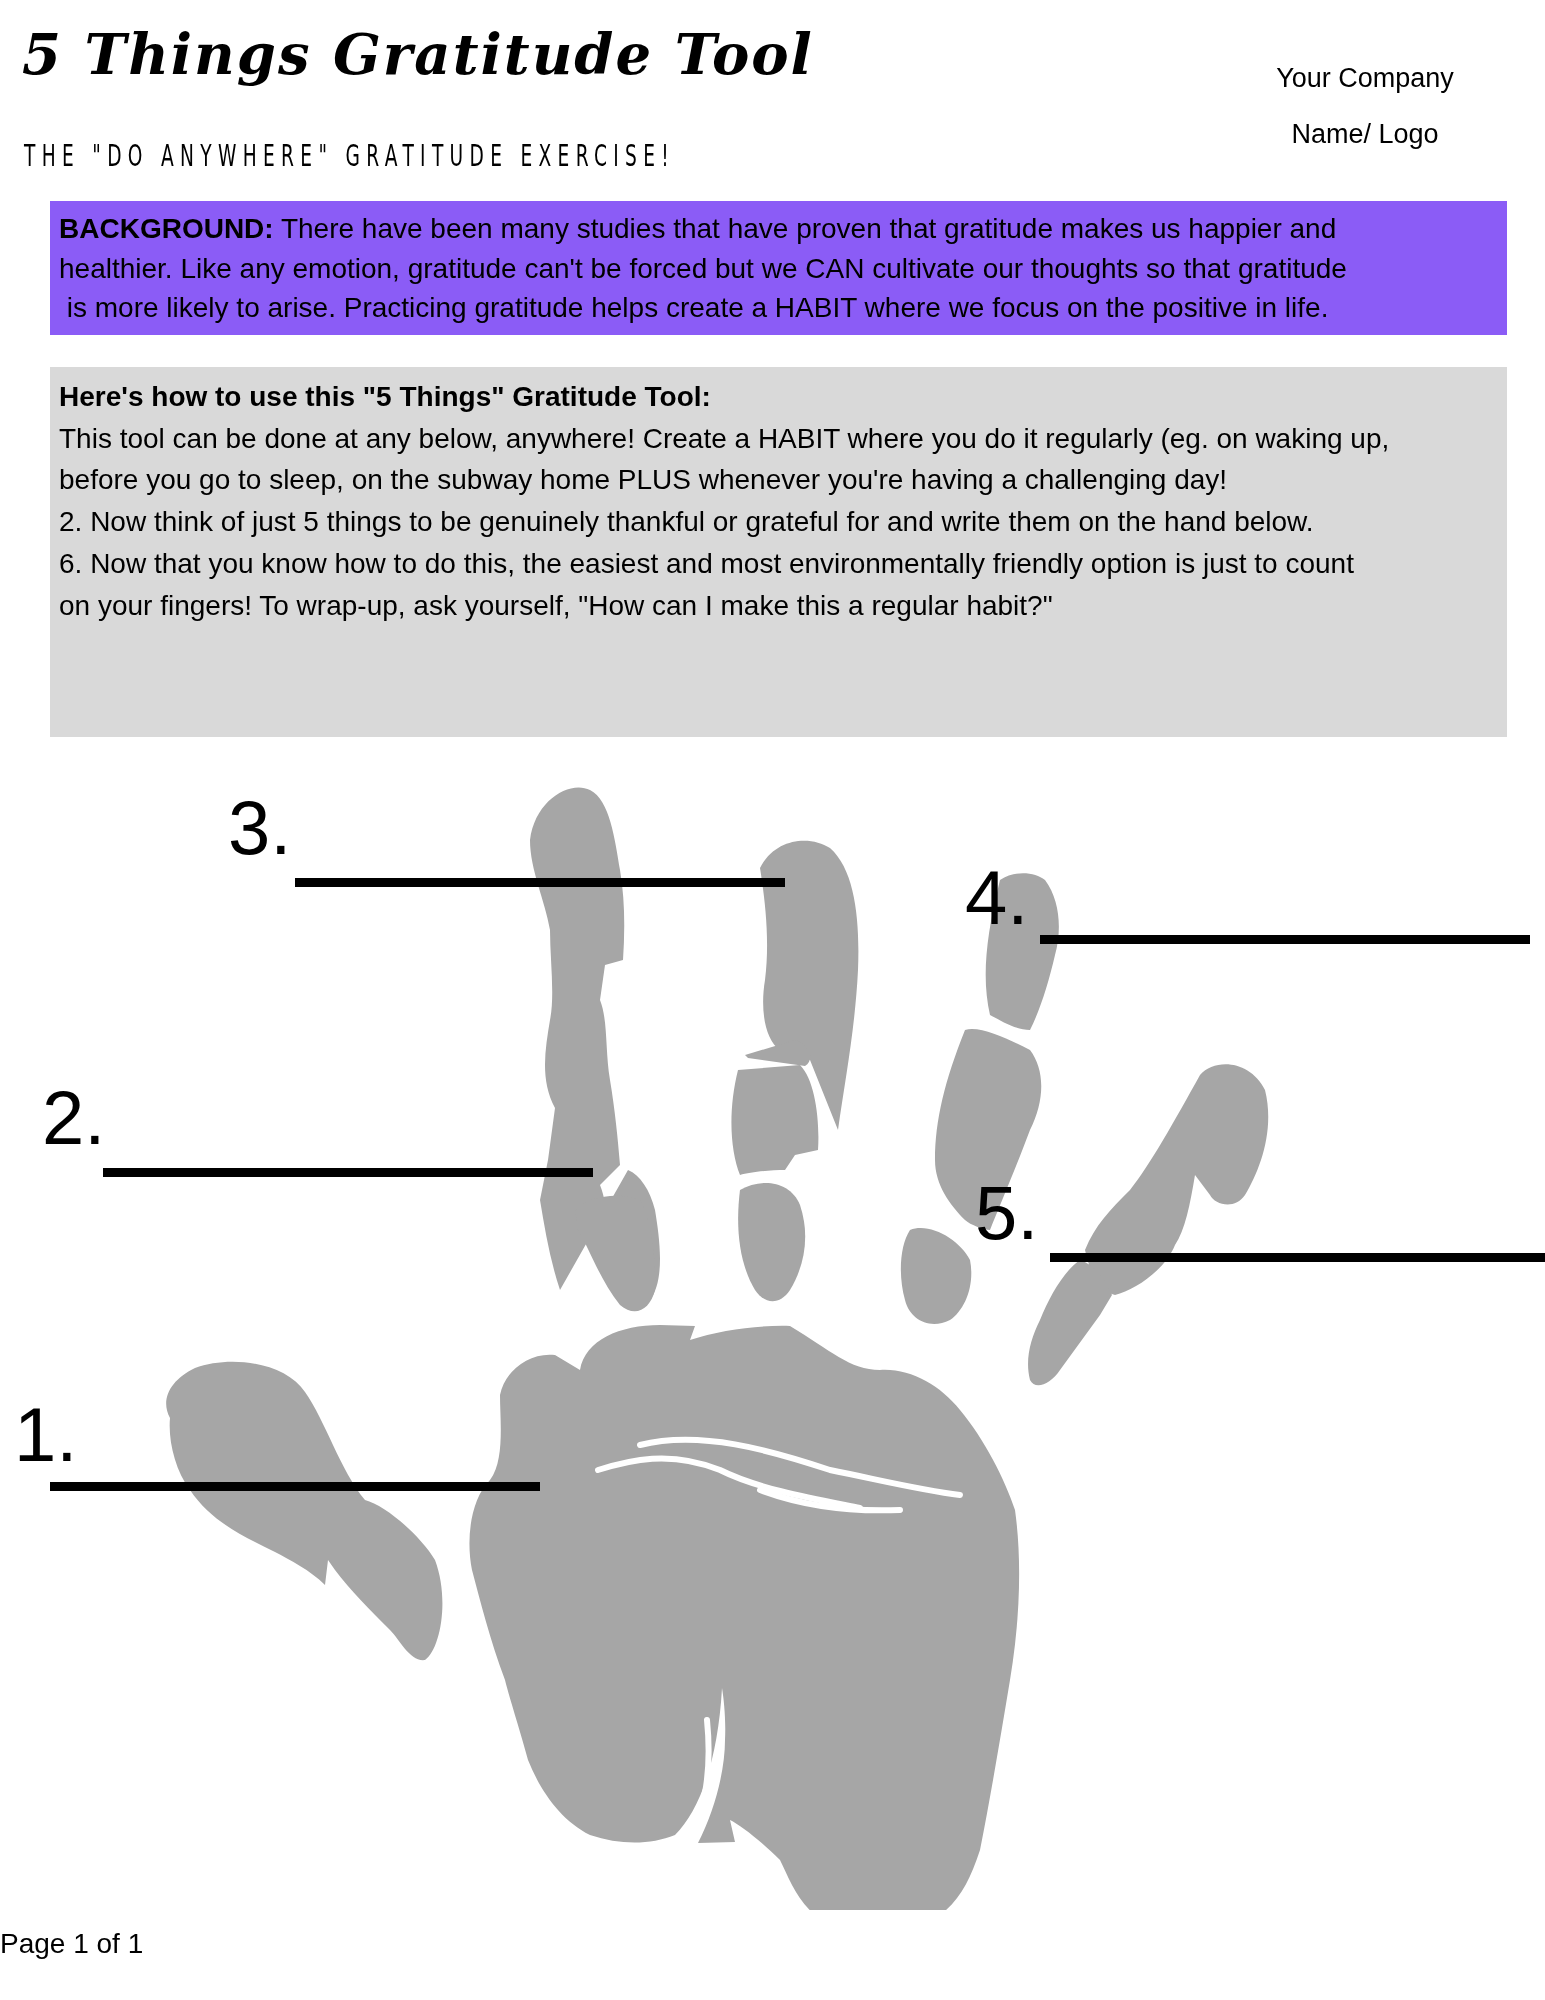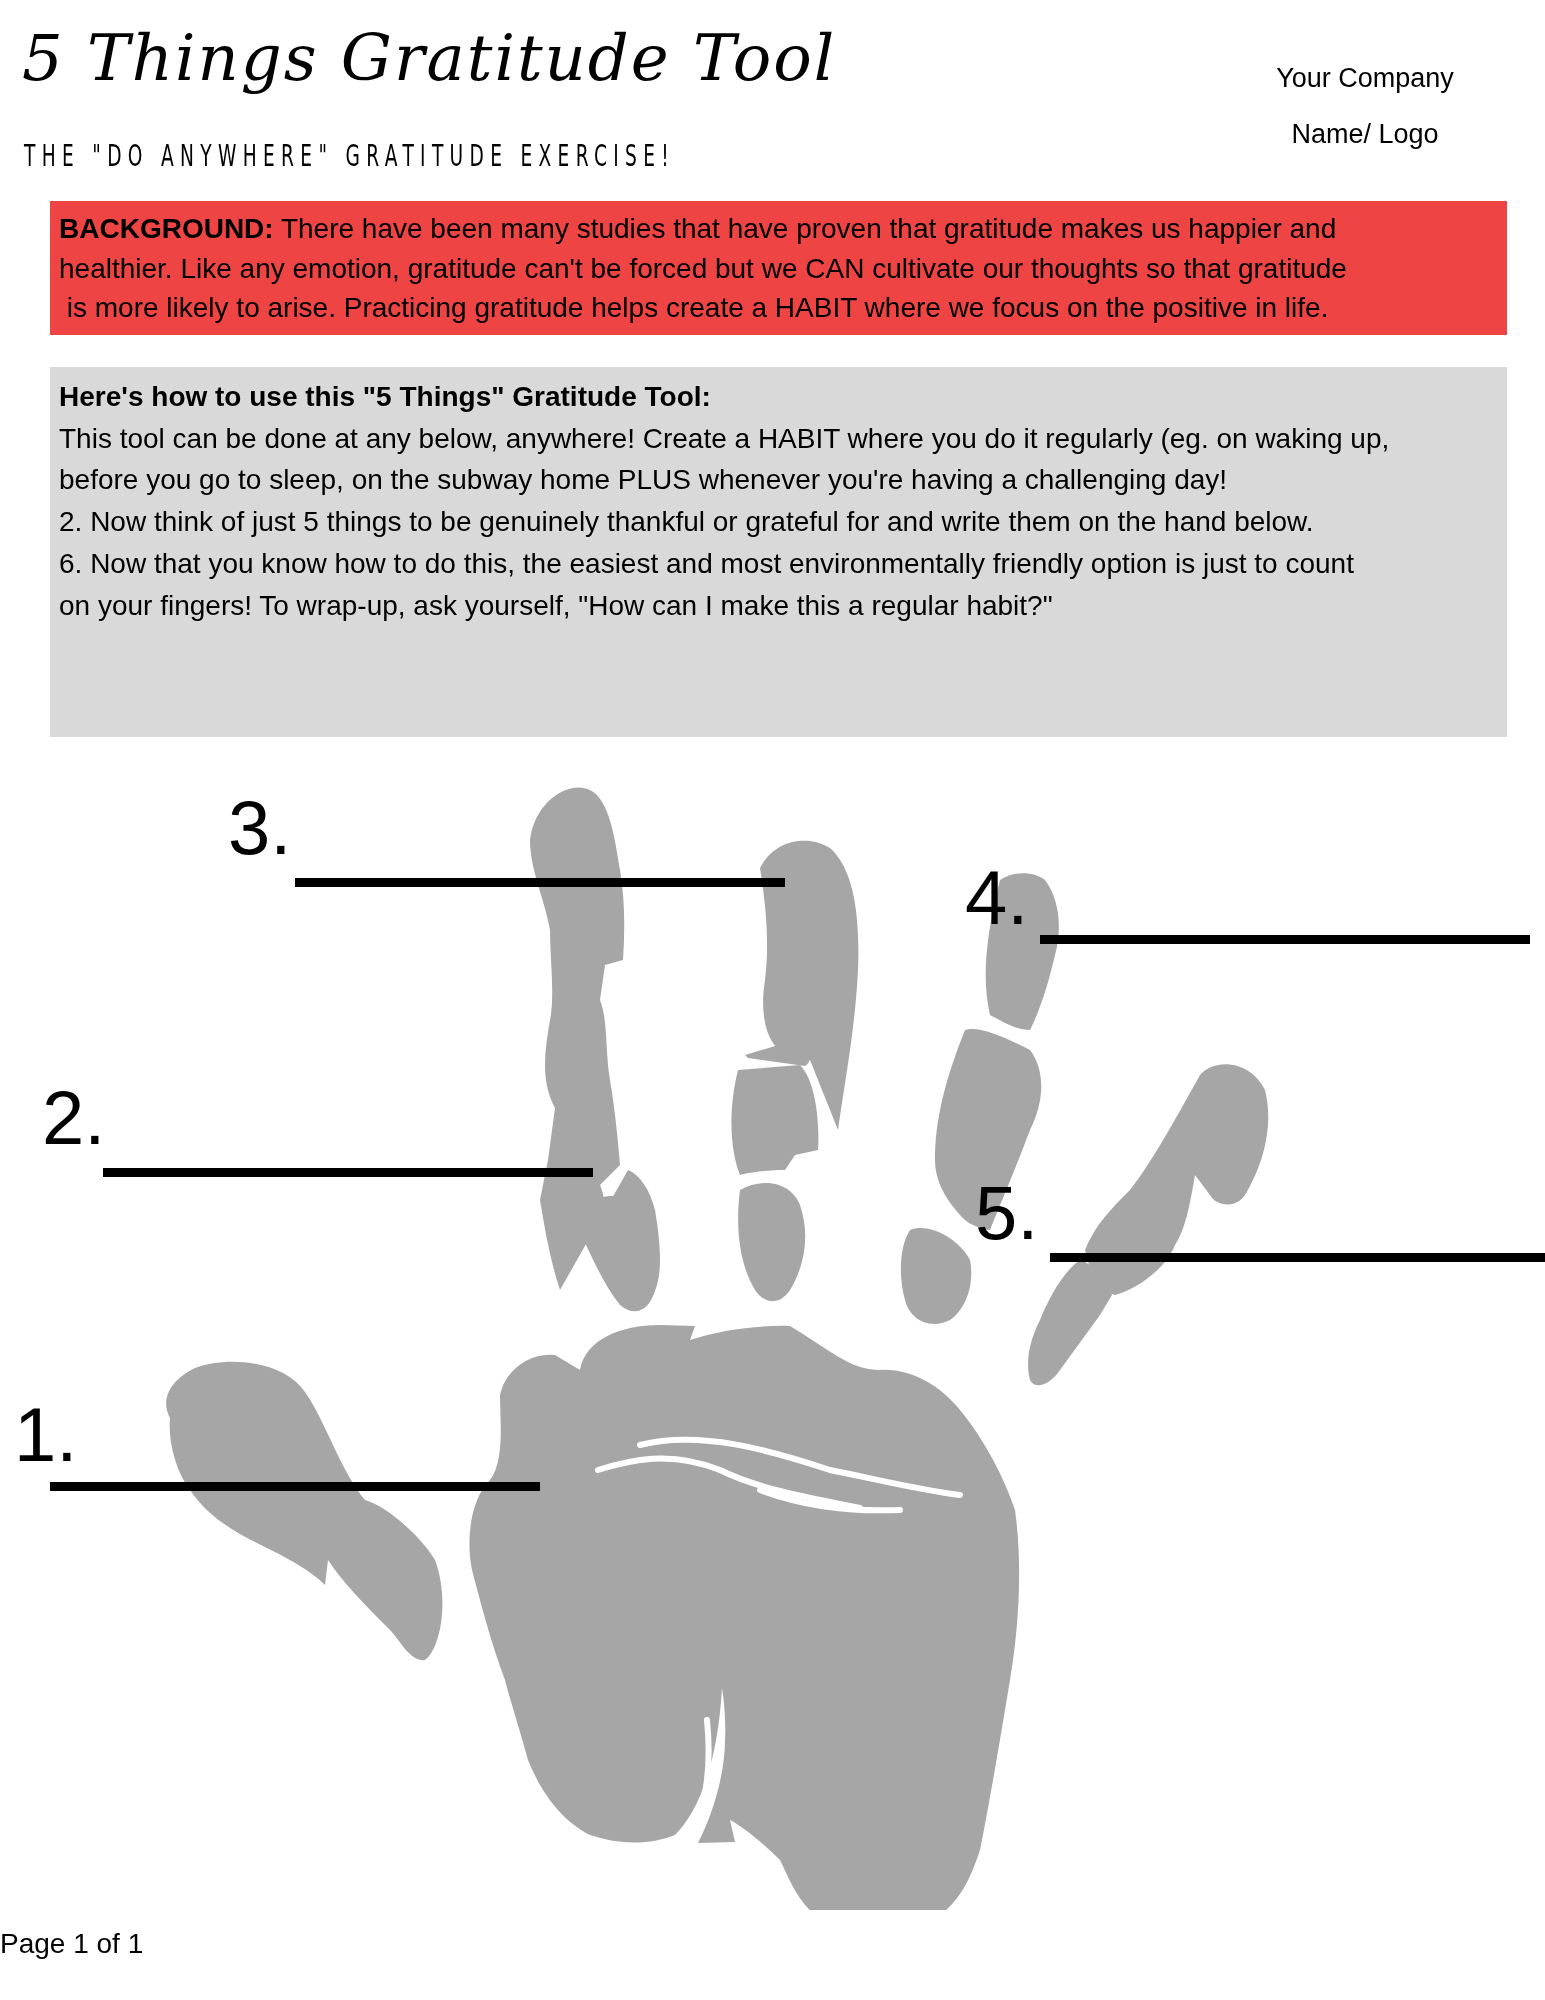--- a/index.html
+++ b/index.html
@@ -1,20 +1,20 @@
 <!DOCTYPE html>
 <html><head>
 <meta charset="utf-8">
 <style>
   html,body{margin:0;padding:0;background:#ffffff;}
   body{width:1545px;height:2000px;position:relative;overflow:hidden;font-family:"Liberation Sans",sans-serif;color:#000;}
-  .title{position:absolute;left:22px;top:26px;font-family:"DejaVu Serif",serif;font-style:italic;font-size:64px;letter-spacing:2px;line-height:1;white-space:nowrap;}
+  .title{position:absolute;left:22px;top:26px;font-family:"DejaVu Serif",serif;font-style:italic;font-size:56px;letter-spacing:2px;line-height:1;white-space:nowrap;font-weight:bold;}
   .subtitle{position:absolute;left:24px;top:141px;font-family:"DejaVu Sans",sans-serif;font-size:30px;letter-spacing:10.2px;transform:scaleX(0.62);transform-origin:left top;white-space:nowrap;line-height:1;}
   .company{position:absolute;left:1195px;top:50px;width:340px;text-align:center;font-size:27px;line-height:56px;}
-  .bg-box{position:absolute;left:50px;top:201px;width:1457px;height:134px;background:#ef4444;box-sizing:border-box;padding:8px 0 0 9px;font-size:28px;line-height:39.5px;}
+  .bg-box{position:absolute;left:50px;top:201px;width:1457px;height:134px;background:#8b5cf6;box-sizing:border-box;padding:8px 0 0 9px;font-size:28px;line-height:39.5px;}
   .bg-box b{font-weight:bold;}
   .how-box{position:absolute;left:50px;top:367px;width:1457px;height:370px;background:#d9d9d9;box-sizing:border-box;padding:9px 0 0 9px;font-size:28px;line-height:41.7px;}
   .how-box .line{white-space:nowrap;}
   .hand{position:absolute;left:0;top:760px;width:1545px;height:1150px;}
   .num{position:absolute;font-size:76px;line-height:1;}
   .rule{position:absolute;height:9px;background:#000;}
   .footer{position:absolute;left:0;width:1500px;top:1928px;text-align:left;font-size:28px;}
 </style>
 </head>
 <body>

